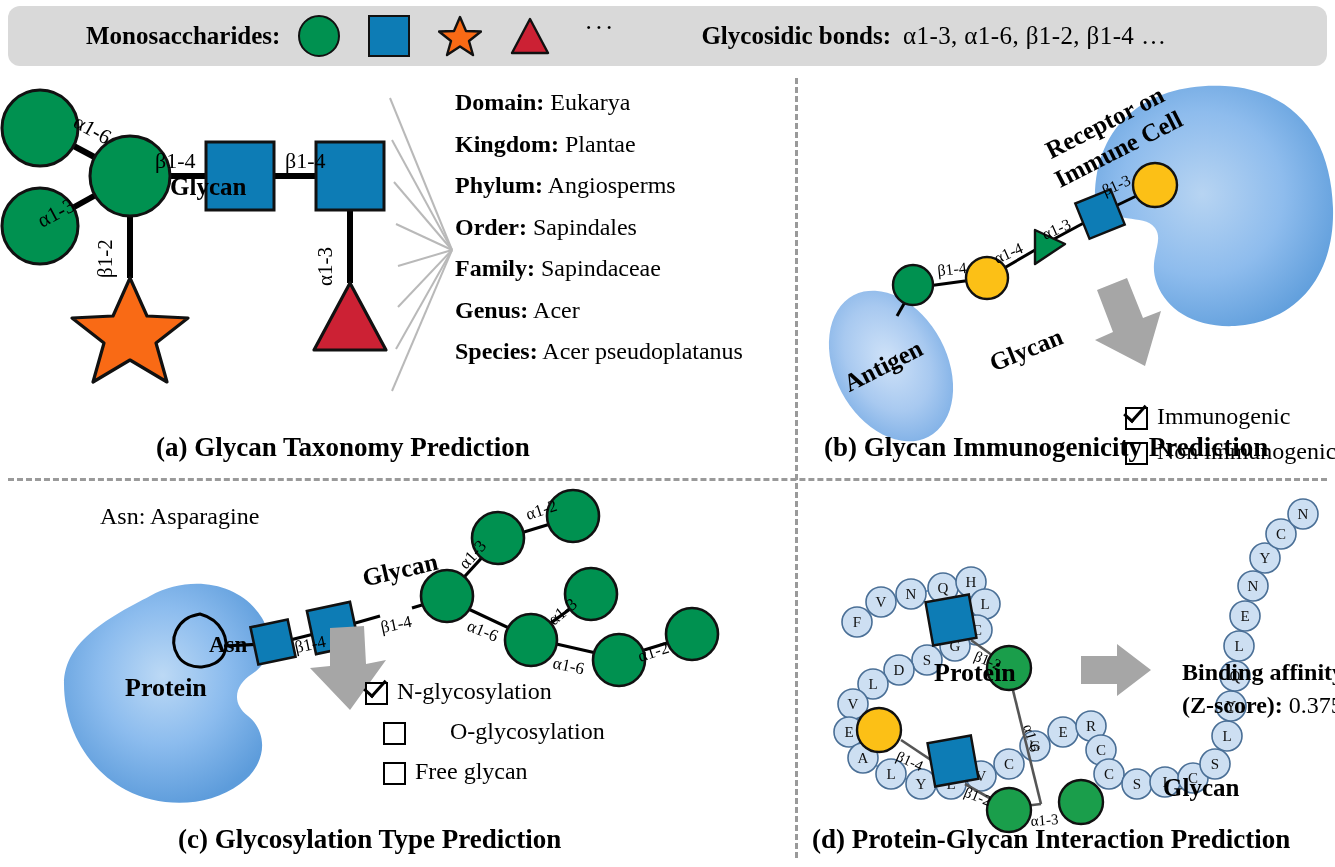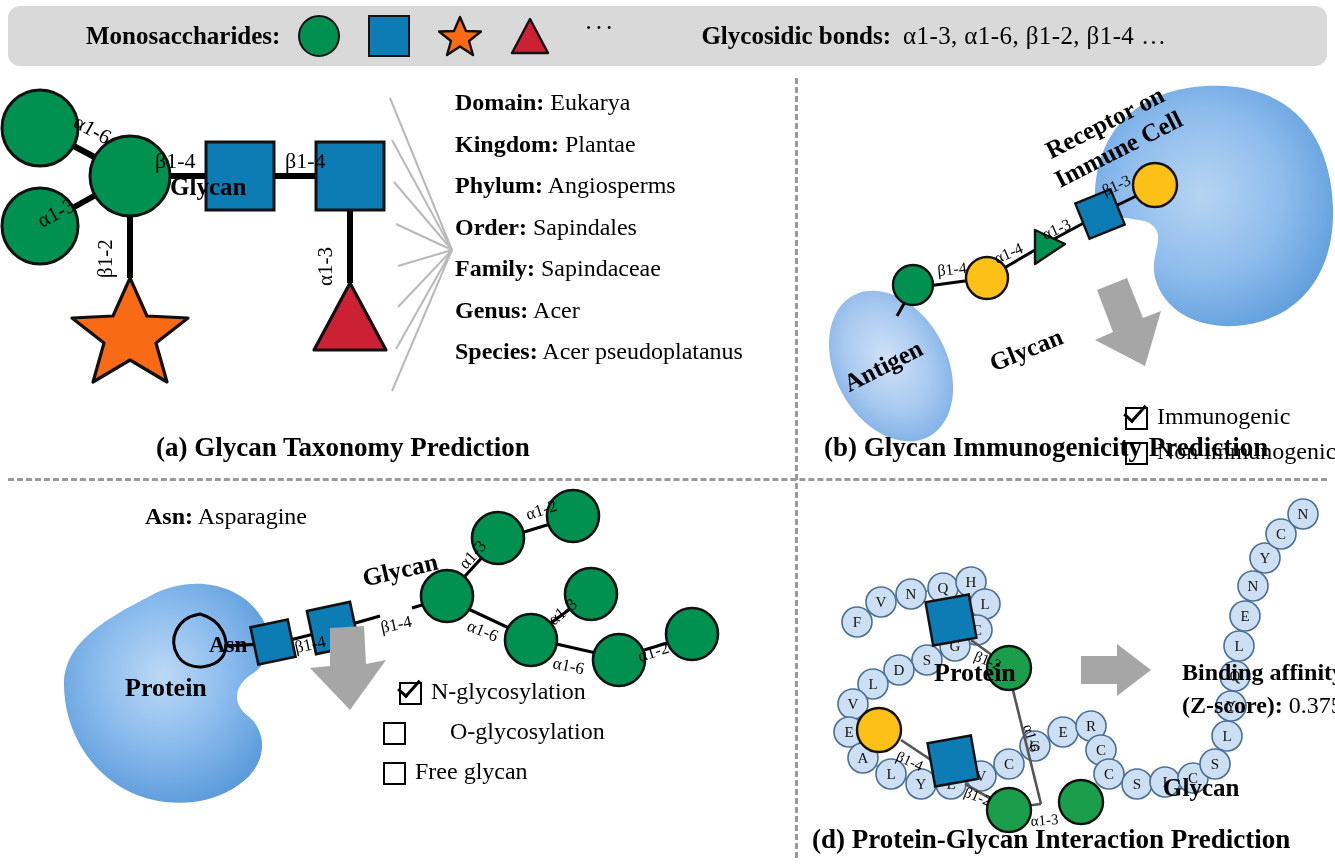--- a/index.html
+++ b/index.html
@@ -58,26 +58,26 @@
 
   
   .cbox{width:19px;height:19px;border:2.5px solid #000;display:inline-block;position:relative;
         background:#fff;flex:0 0 auto;}
   .cbox.checked:after{content:"";position:absolute;left:2px;top:-9px;width:9px;height:19px;
         border:solid #000;border-width:0 3.2px 3.2px 0;transform:rotate(42deg);}
 
   
   #panel-c{position:absolute;left:0;top:478px;width:795px;height:389px;}
   #asn-note{position:absolute;left:100px;top:25px;font-size:24px;white-space:nowrap;}
-  #asn-note b{font-weight:bold;margin-left:45px;}
+  #asn-note b{font-weight:normal;}
   #protein-lab-c{position:absolute;left:125px;top:195px;font-weight:bold;font-size:26px;}
   #glycan-label-c{position:absolute;left:362px;top:78px;font-weight:bold;font-size:25px;
         transform:rotate(-13deg);}
   #asn-text{position:absolute;left:209px;top:154px;font-weight:bold;font-size:23px;}
-  #c-choice1{left:399px;top:200px;}
+  #c-choice1{left:365px;top:200px;}
   #c-choice2{left:383px;top:240px;gap:44px;}
   #c-choice3{left:383px;top:280px;}
 
   
   #panel-d{position:absolute;left:795px;top:478px;width:540px;height:389px;}
   #protein-lab-d{position:absolute;left:139px;top:180px;font-weight:bold;font-size:26px;}
   #glycan-label-d{position:absolute;left:368px;top:296px;font-weight:bold;font-size:25px;}
   #affinity{position:absolute;left:341px;top:178px;font-size:24px;line-height:33px;white-space:nowrap;}
   #affinity b{font-weight:bold;margin-left:46px;}
 </style>
@@ -315,20 +315,21 @@
     </div>
     <div class="choice" id="c-choice2">
       <span class="cbox"></span>
       <span>O-glycosylation</span>
     </div>
     <div class="choice" id="c-choice3">
       <span class="cbox"></span>
       <span>Free glycan</span>
     </div>
   </div>
+  <div class="caption" id="cap-c">(c) Glycosylation Type Prediction</div>
 
   <div id="panel-d">
     <svg width="540" height="389" viewBox="0 0 540 389">
 
       <g id="residue-layer">
           <line x1="62" y1="144" x2="86" y2="124" stroke="#7aa6d0" stroke-width="2"></line>
           <line x1="86" y1="124" x2="116" y2="116" stroke="#7aa6d0" stroke-width="2"></line>
           <line x1="116" y1="116" x2="148" y2="110" stroke="#7aa6d0" stroke-width="2"></line>
           <line x1="148" y1="110" x2="176" y2="104" stroke="#7aa6d0" stroke-width="2"></line>
           <line x1="176" y1="104" x2="190" y2="126" stroke="#7aa6d0" stroke-width="2"></line>

